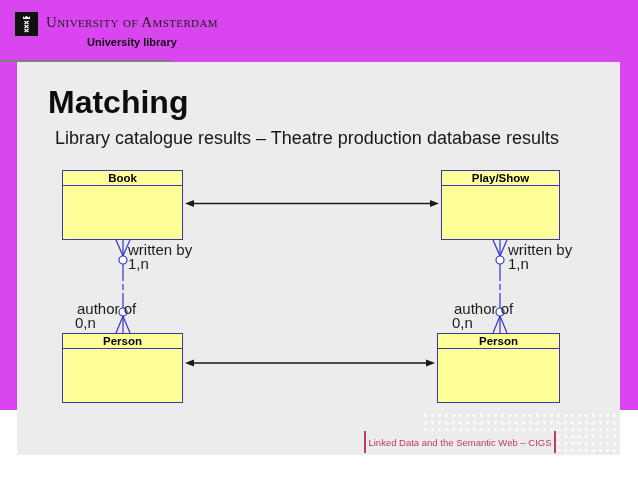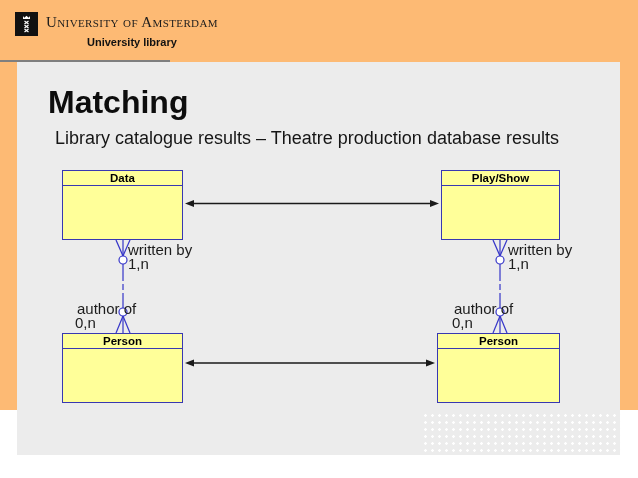--- a/index.html
+++ b/index.html
@@ -2,21 +2,21 @@
 <html style="--slide-bg: #ececec; --entity-fill: #ffff99; --entity-border: #3838b2; --line-blue: #3535c8; --arrow: #1a1a1a; --accent: #c23a5e;"><head>
 <meta charset="utf-8">
 <style>
   :root{
     --slide-bg:#ececec; --entity-fill:#ffff99; --entity-border:#3838b2;
     --line-blue:#3535c8; --arrow:#1a1a1a; --accent:#c23a5e; --rule:#7f7f7f; --ink:#111111;
   }
   *{margin:0;padding:0;box-sizing:border-box;}
   html,body{width:638px;height:478px;background:#fff;overflow:hidden;
     font-family:"Liberation Sans",sans-serif;color:var(--ink);}
-  .page{position:relative;width:638px;height:410px;background:#fdba74;}
+  .page{position:relative;width:638px;height:410px;background:#d946ef;}
 
   
   .crest{position:absolute;left:15px;top:12px;width:23px;height:24px;}
   .uni-name{position:absolute;left:46px;top:14px;font-family:"Liberation Serif",serif;
     font-variant:small-caps;font-size:15px;letter-spacing:0.4px;color:#1d1d1d;}
   .uni-unit{position:absolute;left:46px;top:36px;font-size:11px;font-weight:bold;color:#111;margin-left:41px;}
   .header-rule{position:absolute;left:0;top:60px;width:170px;height:2px;background:var(--rule);}
 
   
   .slide{position:absolute;left:17px;top:62px;width:603px;height:393px;background:var(--slide-bg);}
@@ -107,21 +107,21 @@
       </g>
 
       <g>
         <line class="arrow-line" x1="175" y1="301" x2="411" y2="301"></line>
         <polygon class="arrow-head" points="168,301 177,297.5 177,304.5"></polygon>
         <polygon class="arrow-head" points="418,301 409,297.5 409,304.5"></polygon>
       </g>
     </svg>
 
     <div class="entity" style="left:45px;top:108px;width:121px;">
-      <div class="entity-header">Data</div>
+      <div class="entity-header">Book</div>
       <div class="entity-body"></div>
     </div>
     <div class="entity" style="left:424px;top:108px;width:119px;">
       <div class="entity-header">Play/Show</div>
       <div class="entity-body"></div>
     </div>
     <div class="entity" style="left:45px;top:271px;width:121px;">
       <div class="entity-header">Person</div>
       <div class="entity-body"></div>
     </div>
@@ -134,14 +134,17 @@
     <div class="rel-label" style="left:111px;top:195px;">1,n</div>
     <div class="rel-label" style="left:60px;top:240px;">author of</div>
     <div class="rel-label" style="left:58px;top:254px;">0,n</div>
 
     <div class="rel-label" style="left:491px;top:181px;">written by</div>
     <div class="rel-label" style="left:491px;top:195px;">1,n</div>
     <div class="rel-label" style="left:437px;top:240px;">author of</div>
     <div class="rel-label" style="left:435px;top:254px;">0,n</div>
 
     <div class="dots"></div>
+    <div class="footer-strip">
+      <div class="footer-caption">Linked Data and the Semantic Web – CIGS</div>
+    </div>
   </div>
 </div>
 
 </body></html>

